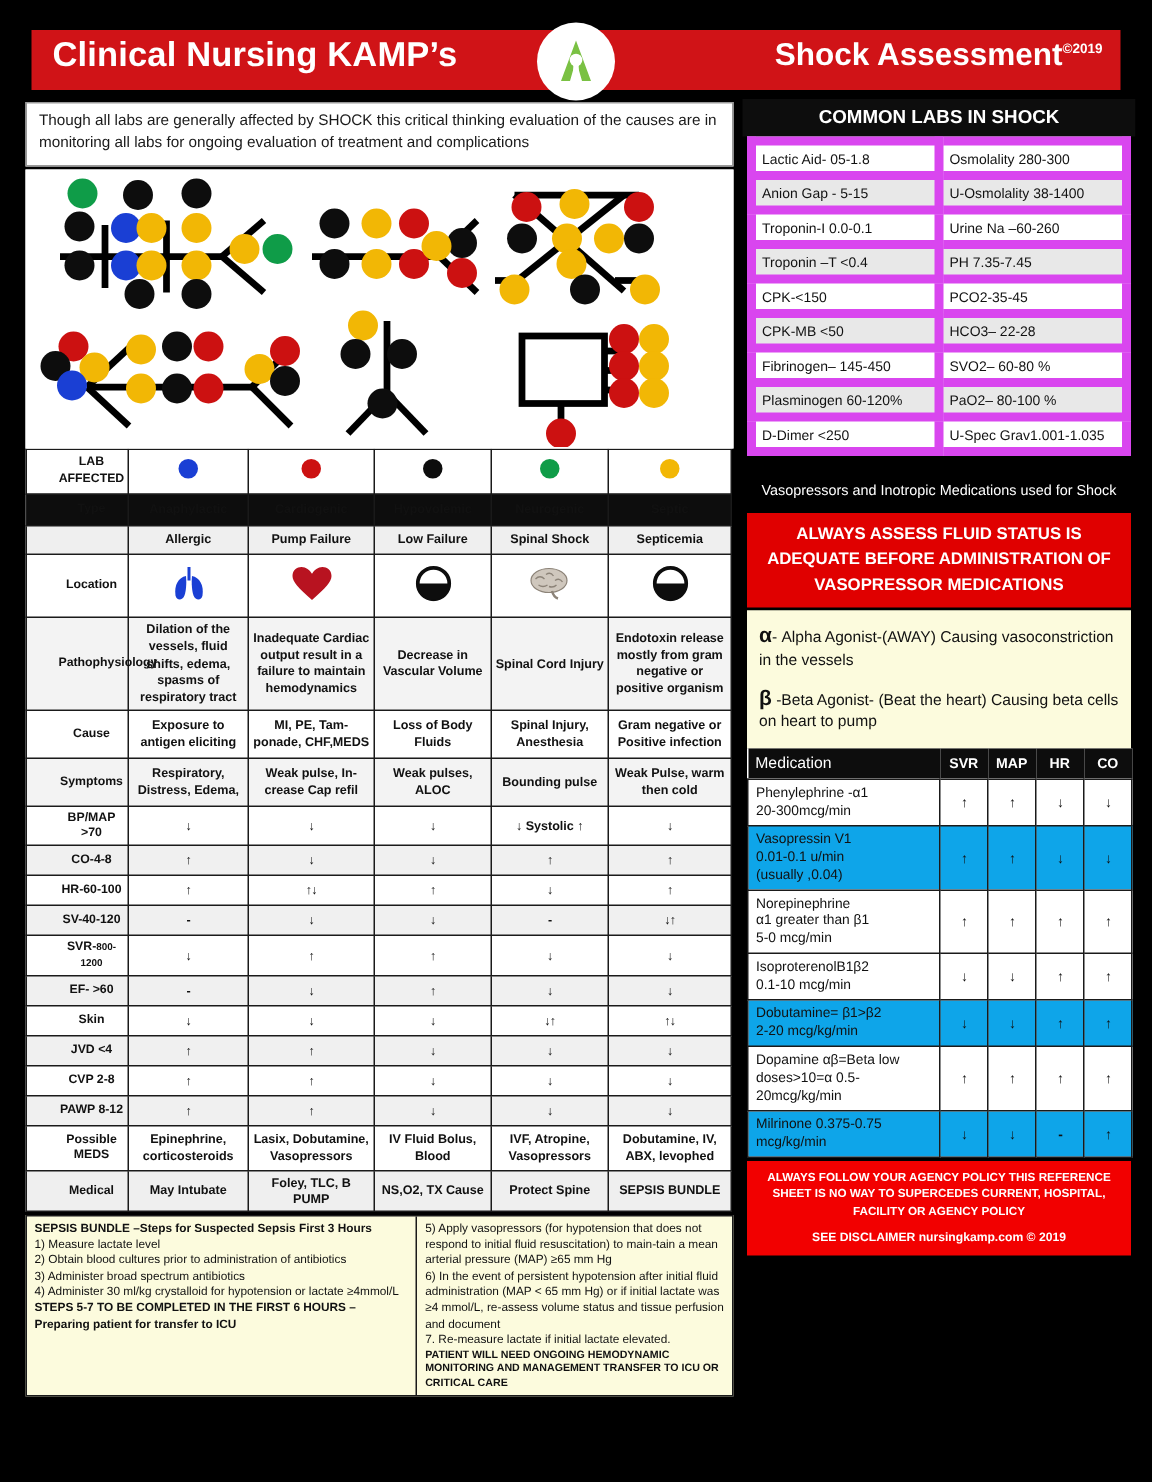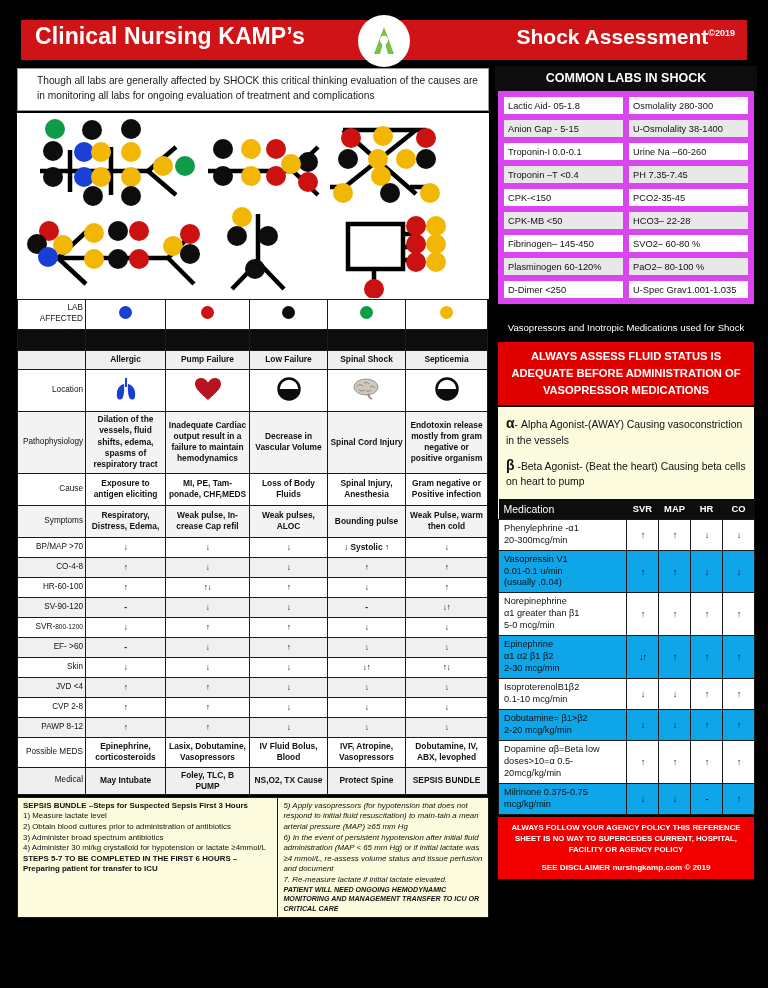--- a/index.html
+++ b/index.html
@@ -66,21 +66,21 @@
     background:#000;
   }
   .col-left { width:478px; }
   .col-right { width:262px; margin-left:4px; }
 
   
   .intro {
     background:#fff;
     border:1px solid #999;
     margin:2px 2px 2px 4px;
-    padding:5px 8px 6px 19px;
+    padding:5px 8px 6px 8px;
     font-size:10.2px;
     line-height:1.45;
     color:#1a1a1a;
   }
 
   
   .diagram {
     background:#fff;
     margin:0 2px 0 4px;
     height:186px;
@@ -101,24 +101,24 @@
     border:1px solid #1a1a1a;
     padding:2px 2px;
     text-align:center;
     vertical-align:middle;
     font-size:8.4px;
     line-height:1.32;
     font-weight:bold;
     color:#111;
   }
   table.grid td.rowlab {
-    text-align:right;
-    padding-left:5px;
+    text-align:center;
+    padding-left:21px;
     font-size:8.2px;
-    font-weight:normal;
+    font-weight:bold;
   }
   .r-lab td { height:30px; background:#fff; }
   .r-lab td.rowlab { font-size:9px; text-align:center; padding-left:0; }
   .r-type td {
     background:#0d0d0d; color:#fff; font-size:10.5px;
     height:21px; font-weight:normal;
   }
   .r-type td.rowlab { text-align:center; padding-left:0; font-size:8.6px; }
   .r-sub td { background:#efefef; font-size:9.6px; height:19px; }
   .r-loc td { height:42px; background:#fff; }
@@ -145,21 +145,21 @@
     background:#fcfbdd;
     border:1px solid #1a1a1a;
   }
   .sepsis-col {
     padding:3px 4px 3px 5px;
     font-size:7.9px;
     line-height:1.34;
     color:#111;
   }
   .sepsis-col.a { width:286px; border-right:1px solid #1a1a1a; }
-  .sepsis-col.b { width:230px;font-style:italic; }
+  .sepsis-col.b { width:230px; }
   .tiny-caps { font-size:7.1px; font-weight:bold; }
 
   
   .labs-title {
     background:#0d0d0d; color:#fff;
     text-align:center; font-weight:bold;
     font-size:12.5px; padding:5px 0 6px 0;
   }
   table.labs {
     width:256px;
@@ -491,21 +491,21 @@
           </tr>
           <tr class="r-vital plain">
             <td class="rowlab">HR-60-100</td>
             <td class="arr">↑</td>
             <td class="arr">↑↓</td>
             <td class="arr">↑</td>
             <td class="arr">↓</td>
             <td class="arr">↑</td>
           </tr>
           <tr class="r-vital shade">
-            <td class="rowlab">SV-90-120</td>
+            <td class="rowlab">SV-40-120</td>
             <td class="arr">-</td>
             <td class="arr">↓</td>
             <td class="arr">↓</td>
             <td class="arr">-</td>
             <td class="arr">↓↑</td>
           </tr>
           <tr class="r-vital plain">
             <td class="rowlab"><span>SVR-</span><span class="small-sub">800-1200</span></td>
             <td class="arr">↓</td>
             <td class="arr">↑</td>
@@ -681,27 +681,20 @@
             <td class="marr">↓</td>
             <td class="marr">↓</td>
           </tr>
           <tr class="wht">
             <td class="mname">Norepinephrine<br>α1 greater than β1<br>5-0 mcg/min</td>
             <td class="marr">↑</td>
             <td class="marr">↑</td>
             <td class="marr">↑</td>
             <td class="marr">↑</td>
           </tr>
-          <tr class="yel">
-            <td class="mname">Epinephrine<br>α1 α2 β1 β2<br>2-30 mcg/min</td>
-            <td class="marr">↓↑</td>
-            <td class="marr">↑</td>
-            <td class="marr">↑</td>
-            <td class="marr">↑</td>
-          </tr>
           <tr class="wht">
             <td class="mname">IsoproterenolB1β2<br>0.1-10 mcg/min</td>
             <td class="marr">↓</td>
             <td class="marr">↓</td>
             <td class="marr">↑</td>
             <td class="marr">↑</td>
           </tr>
           <tr class="yel">
             <td class="mname">Dobutamine= β1&gt;β2<br>2-20 mcg/kg/min</td>
             <td class="marr">↓</td>

